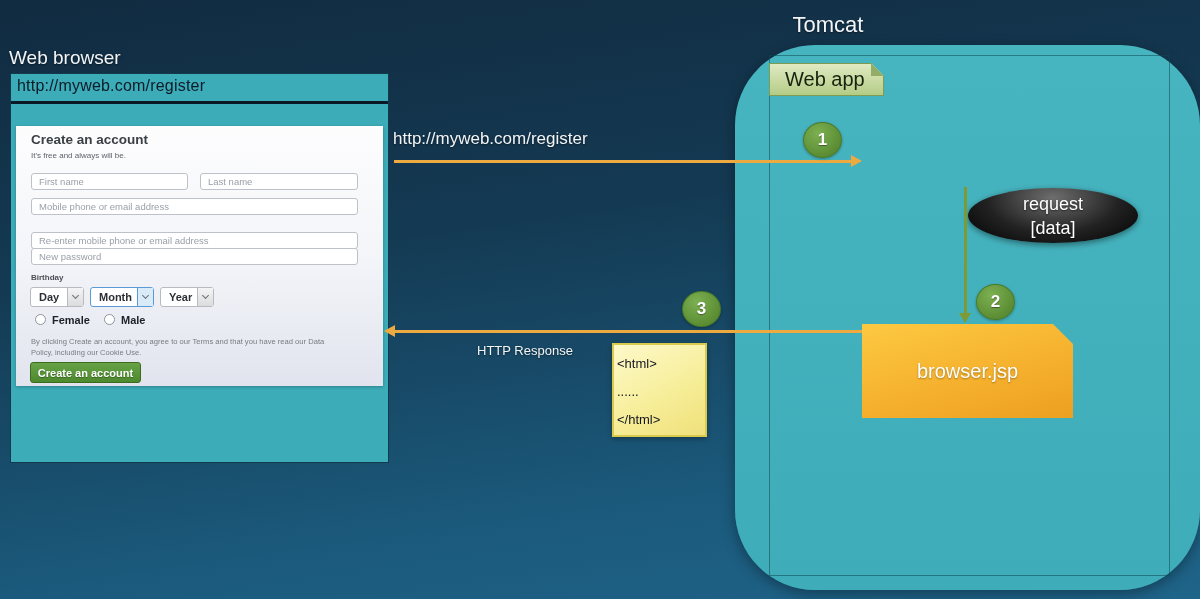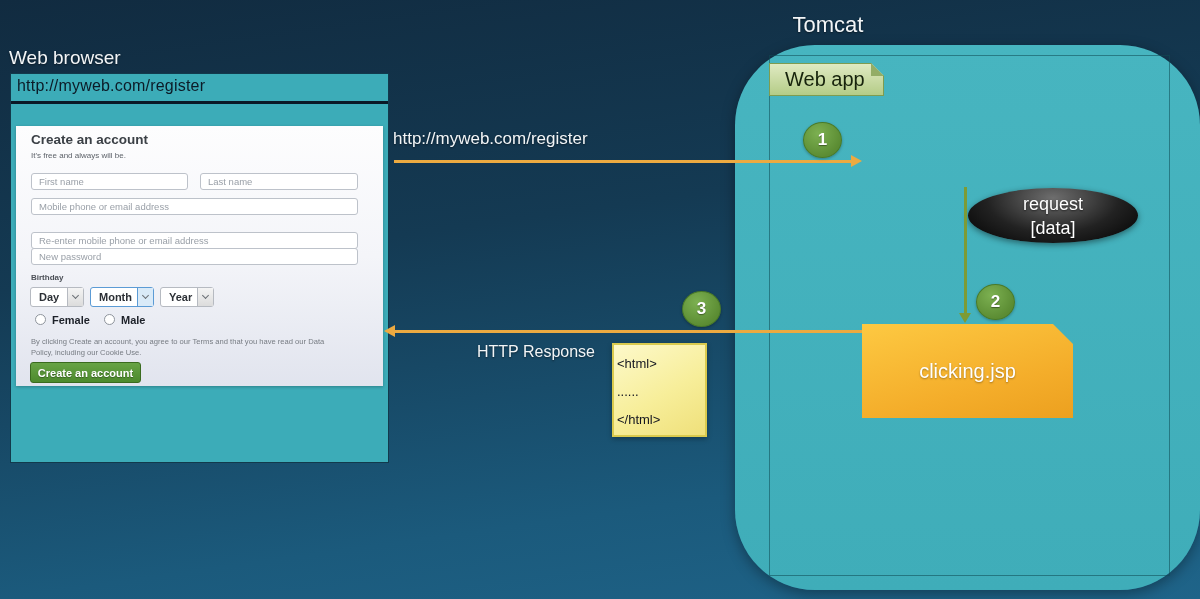--- a/index.html
+++ b/index.html
@@ -116,21 +116,21 @@
   .response-line { left:395px; top:330px; width:467px; }
   .arrow-right { position:absolute; left:851px; top:155px; width:0; height:0;
     border-left:11px solid #ecaa41; border-top:6px solid transparent; border-bottom:6px solid transparent; }
   .arrow-left { position:absolute; left:384px; top:325px; width:0; height:0;
     border-right:11px solid #ecaa41; border-top:6px solid transparent; border-bottom:6px solid transparent; }
   .v-line { position:absolute; left:964px; top:187px; width:2.5px; height:127px; background:#7d9b35; }
   .arrow-down { position:absolute; left:959px; top:313px; width:0; height:0;
     border-top:10px solid #7d9b35; border-left:6px solid transparent; border-right:6px solid transparent; }
 
   .request-label  { position:absolute; left:393px; top:129px; font-size:17px; }
-  .response-label { position:absolute; left:477px; top:343px; font-size:16px; }
+  .response-label { position:absolute; left:477px; top:343px; font-size:13px; }
   .html-note {
     position:absolute; left:612px; top:343px; width:95px; height:94px;
     border:2px solid #d9ca4e;
     background:linear-gradient(150deg,#fdf9ca 0%, #f7ee9a 55%, #efe07a 100%);
     padding:5px 0 0 3px; font-size:13px; color:#13151f; line-height:28px;
     box-shadow:0 2px 5px rgba(0,0,0,.3);
   }
 </style>
 </head>
 <body>
@@ -199,21 +199,21 @@
   <div class="webapp-rect"></div>
   <div class="webapp-tab">Web app</div>
   <div class="tab-fold"></div>
 
 
   <div class="request-ellipse">
     <div>request</div>
     <div>[data]</div>
   </div>
 
-  <div class="jsp-node">clicking.jsp</div>
+  <div class="jsp-node">browser.jsp</div>
 
   <div class="h-line request-line"></div>
   <div class="arrow-right"></div>
   <div class="request-label white-label">http://myweb.com/register</div>
   <div class="step-circle step-1">1</div>
 
   <div class="v-line"></div>
   <div class="arrow-down"></div>
   <div class="step-circle step-2">2</div>
 

